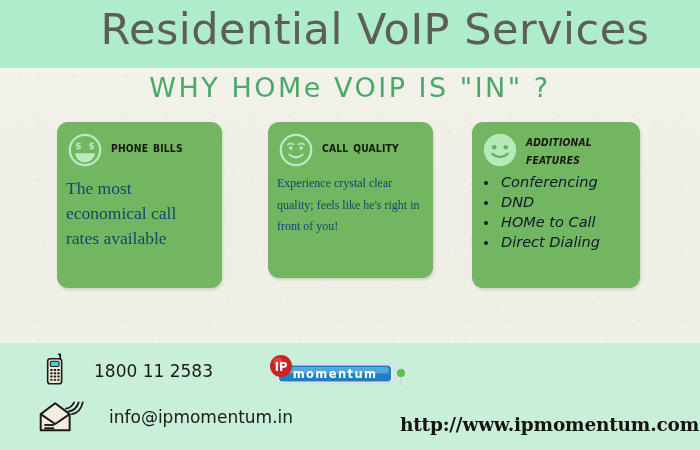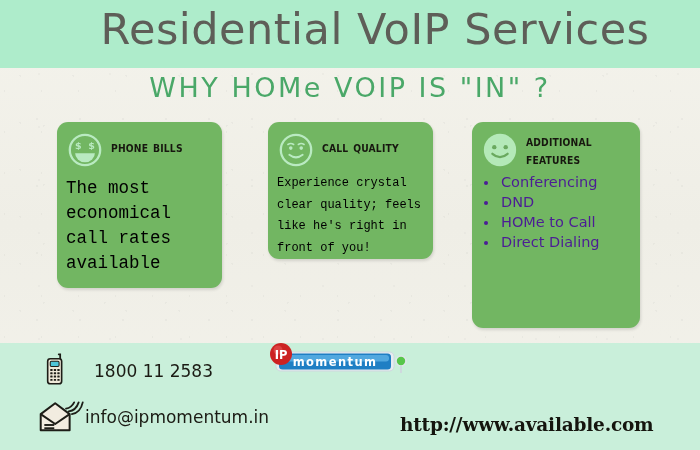--- a/index.html
+++ b/index.html
@@ -74,22 +74,22 @@
     position: absolute;
     top: 0;
     background: #72b662;
     border-radius: 11px;
     box-shadow: 1px 2px 3px rgba(0,0,0,0.12);
     box-sizing: border-box;
     padding: 8px 11px 10px 9px;
     overflow: hidden;
   }
   .card-1 { left: 57px;  width: 165px; height: 166px; }
-  .card-2 { left: 268px; width: 165px; height: 137px; }
-  .card-3 { left: 472px; width: 168px; height: 206px; }
+  .card-2 { left: 268px; width: 165px; height: 156px; }
+  .card-3 { left: 472px; width: 168px; height: 166px; font-style: italic; }
 
   .card-head {
     display: flex;
     align-items: flex-start;
     gap: 7px;
     min-height: 40px;
   }
   .card-icon {
     flex: 0 0 auto;
     width: 38px;
@@ -105,45 +105,45 @@
     color: #17170f;
     padding-top: 8px;
     font-variant: small-caps;
     text-transform: lowercase;
     transform: scaleX(0.92);
     transform-origin: left top;
   }
   .card-3 .card-title { padding-top: 2px; }
 
   .card-body {
-    font-family: Liberation Mono, monospace;
+    font-family: Liberation Serif, serif;
     font-size: 15px;
     line-height: 21px;
-    color: #000000;
+    color: #0c4a6e;
     margin-top: 4px;
   }
   .card-1 .card-body {
     font-size: 17.5px;
     line-height: 25px;
     margin-top: 6px;
   }
   .card-2 .card-body {
     font-size: 12px;
     line-height: 21.5px;
     margin-top: 3px;
   }
 
   .feature-list {
     margin: 2px 0 0 0;
     padding: 0 0 0 18px;
     list-style: disc;
     font-family: "DejaVu Sans", sans-serif;
     font-size: 14.5px;
     line-height: 20px;
-    color: #4c1d95;
+    color: #0f172a;
   }
   .feature-list li { margin: 0; padding: 0 0 0 2px; }
 
   
   .footer-band {
     position: absolute;
     left: 0; top: 343px;
     width: 700px;
     height: 107px;
     background: #c9efda;
@@ -154,33 +154,33 @@
     left: 44px; top: 352px;
     display: flex;
     align-items: center;
     gap: 10px;
   }
   .contact-email {
     position: absolute;
     left: 38px; top: 396px;
     display: flex;
     align-items: center;
-    gap: 0;
+    gap: 24px;
   }
   .contact-text {
     font-family: "DejaVu Sans", sans-serif;
     font-size: 17px;
     color: #1b1b14;
     white-space: nowrap;
   }
   .contact-phone .contact-text { padding-left: 15px; }
 
   .logo {
     position: absolute;
-    left: 262px; top: 342px;
+    left: 262px; top: 354px;
     width: 152px;
     height: 34px;
   }
 
   .site-url {
     position: absolute;
     left: 400px; top: 414px;
     font-family: "DejaVu Serif", serif;
     font-weight: bold;
     font-size: 18.5px;
@@ -304,15 +304,15 @@
       <rect x="19" y="13" width="108" height="6.5" rx="3" fill="#63b6e8" opacity="0.75"></rect>
       <text x="73" y="24" font-family="DejaVu Sans, sans-serif" font-size="11.5" font-weight="bold" letter-spacing="1.4" fill="#ffffff" text-anchor="middle">momentum</text>
       <circle cx="19" cy="12" r="11" fill="#cc2222"></circle>
       <circle cx="16" cy="8" r="4.5" fill="#e85b5b" opacity="0.55"></circle>
       <text x="19" y="16.5" font-family="DejaVu Sans, sans-serif" font-size="11.5" font-weight="bold" fill="#ffffff" text-anchor="middle">IP</text>
       <circle cx="139" cy="19" r="5" fill="#57c64a" stroke="#dfe6ea" stroke-width="1.6"></circle>
       <rect x="138" y="24" width="2" height="7" fill="#cfd8de"></rect>
     </svg>
   </div>
 
-  <div class="site-url">http://www.available.com</div>
+  <div class="site-url">http://www.ipmomentum.com</div>
 
 </div>
 
 </body></html>

